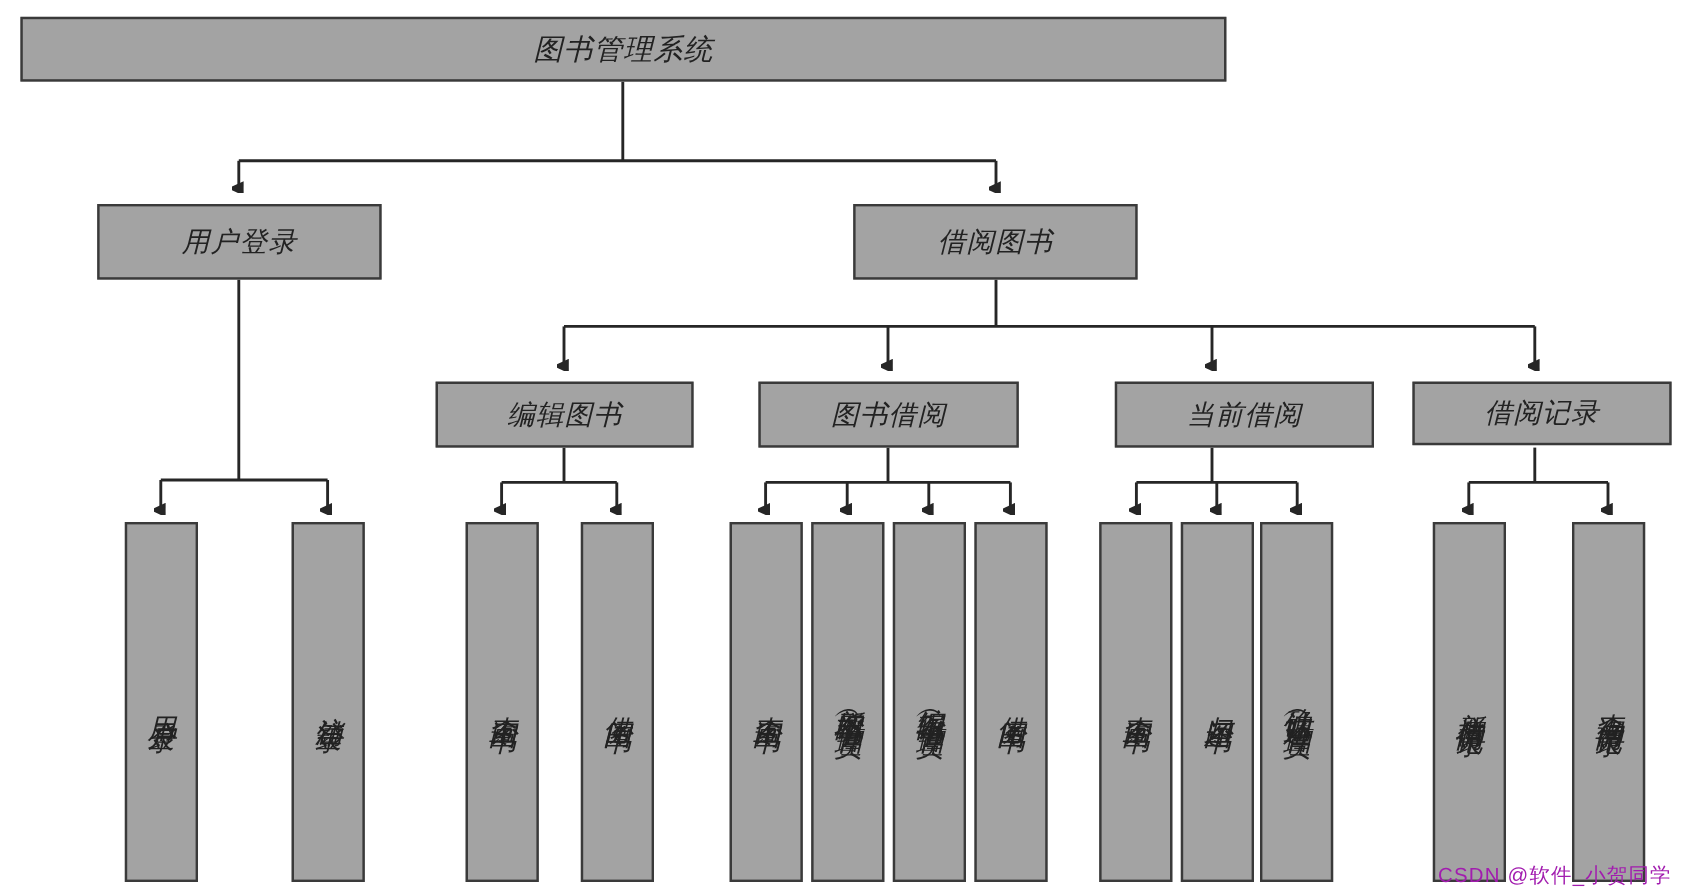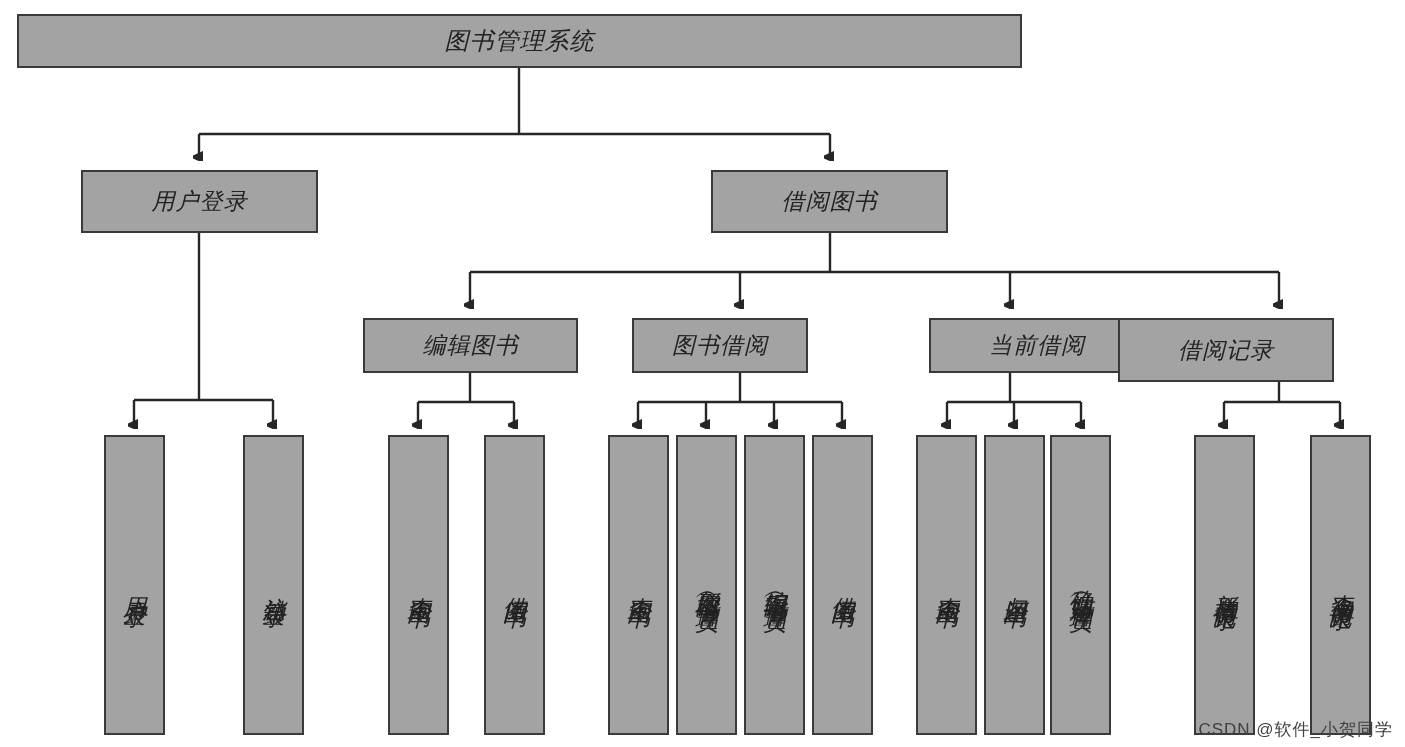--- a/index.html
+++ b/index.html
@@ -38,21 +38,21 @@
   .node.vert span{
     writing-mode:vertical-rl;
     text-orientation:upright;
     display:block;
   }
   .watermark{
     position:absolute;
     right:12px;
     bottom:6px;
     font-size:17px;
-    color:#404040;
+    color:#a21caf;
     letter-spacing:1px;
     white-space:nowrap;
   }
 </style>
 </head>
 <body>
 
 <div id="diagram">
 
   <svg id="edges" viewBox="0 0 1405 747">
@@ -112,27 +112,27 @@
   <div class="node horiz" style="left:81px;top:170px;width:237px;height:63px;">
     <span>用户登录</span>
   </div>
   <div class="node horiz" style="left:711px;top:170px;width:237px;height:63px;">
     <span>借阅图书</span>
   </div>
 
   <div class="node horiz" style="left:363px;top:318px;width:215px;height:55px;">
     <span>编辑图书</span>
   </div>
-  <div class="node horiz" style="left:632px;top:318px;width:176px;height:55px;">
+  <div class="node horiz" style="left:632px;top:318px;width:217px;height:55px;">
     <span>图书借阅</span>
   </div>
   <div class="node horiz" style="left:902px;top:318px;width:216px;height:55px;margin-left:27px;">
     <span>当前借阅</span>
   </div>
-  <div class="node horiz" style="left:1118px;top:318px;width:216px;height:64px;">
+  <div class="node horiz" style="left:1177px;top:318px;width:216px;height:53px;">
     <span>借阅记录</span>
   </div>
 
   <div class="node vert" style="left:104px;top:435px;width:61px;height:300px;">
     <span>用户登录</span>
   </div>
   <div class="node vert" style="left:243px;top:435px;width:61px;height:300px;">
     <span>注销登录</span>
   </div>
 

